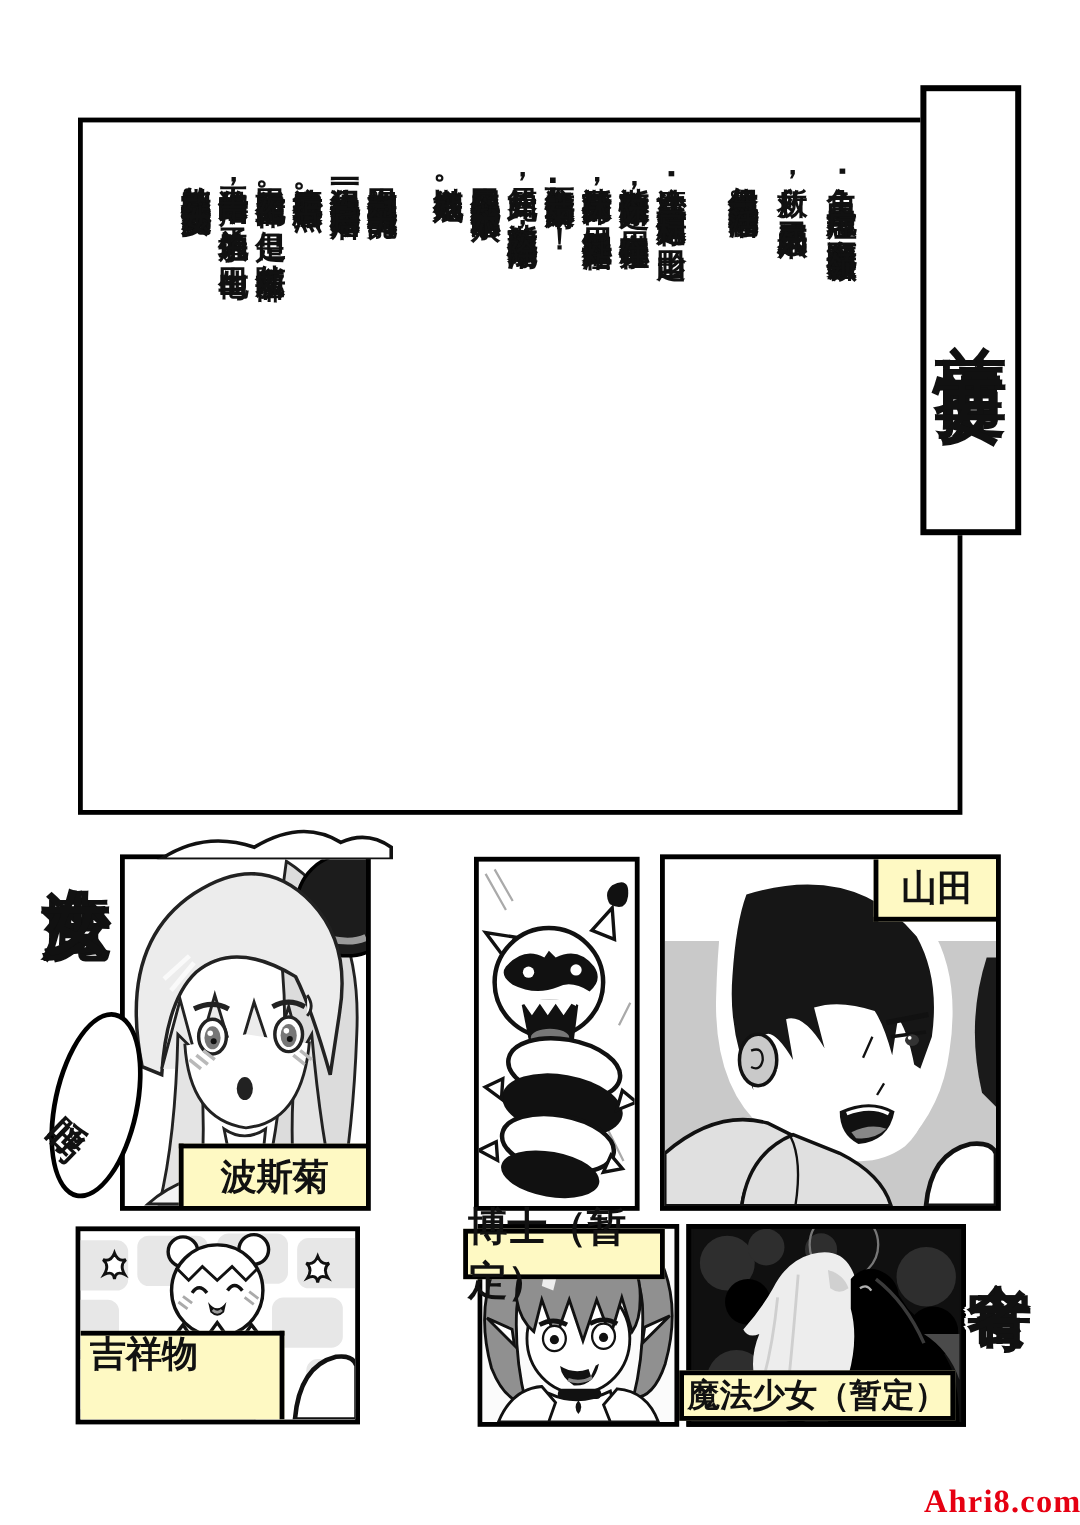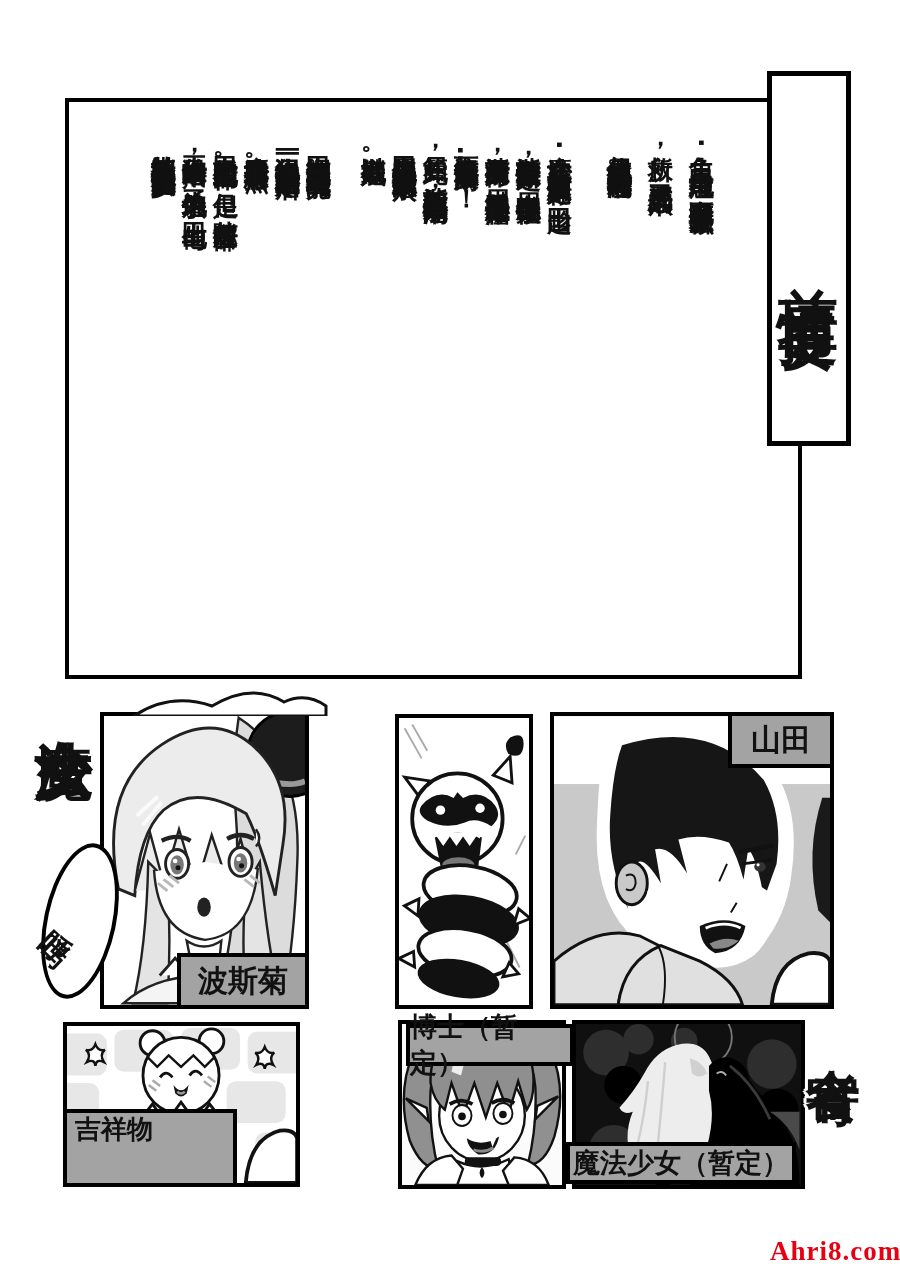--- a/index.html
+++ b/index.html
@@ -26,28 +26,28 @@
   
   .panel{position:absolute;border:4px solid #000;background:#fff;box-sizing:border-box;overflow:hidden;z-index:1}
   #p-cosmos{left:100px;top:712px;width:209px;height:297px}
   #p-zabi{left:395px;top:714px;width:138px;height:295px}
   #p-yamada{left:550px;top:712px;width:284px;height:297px;background:#c9c9c9}
   #p-kara{left:63px;top:1022px;width:237px;height:165px}
   #p-doctor{left:398px;top:1020px;width:168px;height:169px}
   #p-evil{left:572px;top:1020px;width:233px;height:169px;background:#101010}
   .panel svg{position:absolute;left:0;top:0;width:100%;height:100%}
 
-  .label{position:absolute;background:#a3a3a3;box-sizing:border-box;
+  .label{position:absolute;background:#fef9c3;box-sizing:border-box;
     display:flex;align-items:center;justify-content:center;font-size:30px;z-index:3}
-  .label-cosmos{right:0;bottom:0;width:128px;height:52px;border-top:4px solid #000;border-left:4px solid #000}
+  .label-cosmos{right:0;bottom:0;width:156px;height:52px;border-top:4px solid #000;border-left:4px solid #000}
   .label-zabi{left:0;right:0;bottom:0;height:52px;border-top:4px solid #000}
   .label-yamada{right:0;top:0;width:102px;height:52px;border-left:4px solid #000;border-bottom:4px solid #000}
   .label-kara{left:0;bottom:0;width:170px;height:74px;border-top:4px solid #000;border-right:4px solid #000;
-    flex-direction:column;align-items:flex-start;justify-content:space-between;font-size:26px;line-height:32px;padding-left:8px}
-  .label-doctor{left:406px;top:1024px;width:168px;height:42px;border:4px solid #000;font-size:27px;position:absolute}
+    flex-direction:column;align-items:flex-start;justify-content:space-between;font-size:30px;line-height:32px;padding-left:8px}
+  .label-doctor{left:386px;top:1024px;width:168px;height:42px;border:4px solid #000;font-size:33px;position:absolute}
   .label-evil{left:566px;top:1142px;width:230px;height:42px;border:4px solid #000;font-size:27px;position:absolute}
 
   
   .outline-w{text-shadow:2px 2px 0 #fff,-2px -2px 0 #fff,2px -2px 0 #fff,-2px 2px 0 #fff,0 3px 0 #fff,0 -3px 0 #fff,3px 0 0 #fff,-3px 0 0 #fff}
   .tag-mg{position:absolute;left:33px;top:694px;font-size:58px;line-height:1.05;z-index:5}
   .tag-parasite{position:absolute;left:806px;top:1026px;font-size:54px;line-height:1.02;z-index:5}
 
   
   .bubble{position:absolute;left:44px;top:842px;width:72px;height:158px;background:#fff;
     border:4px solid #000;border-radius:50%;transform:rotate(12deg);

